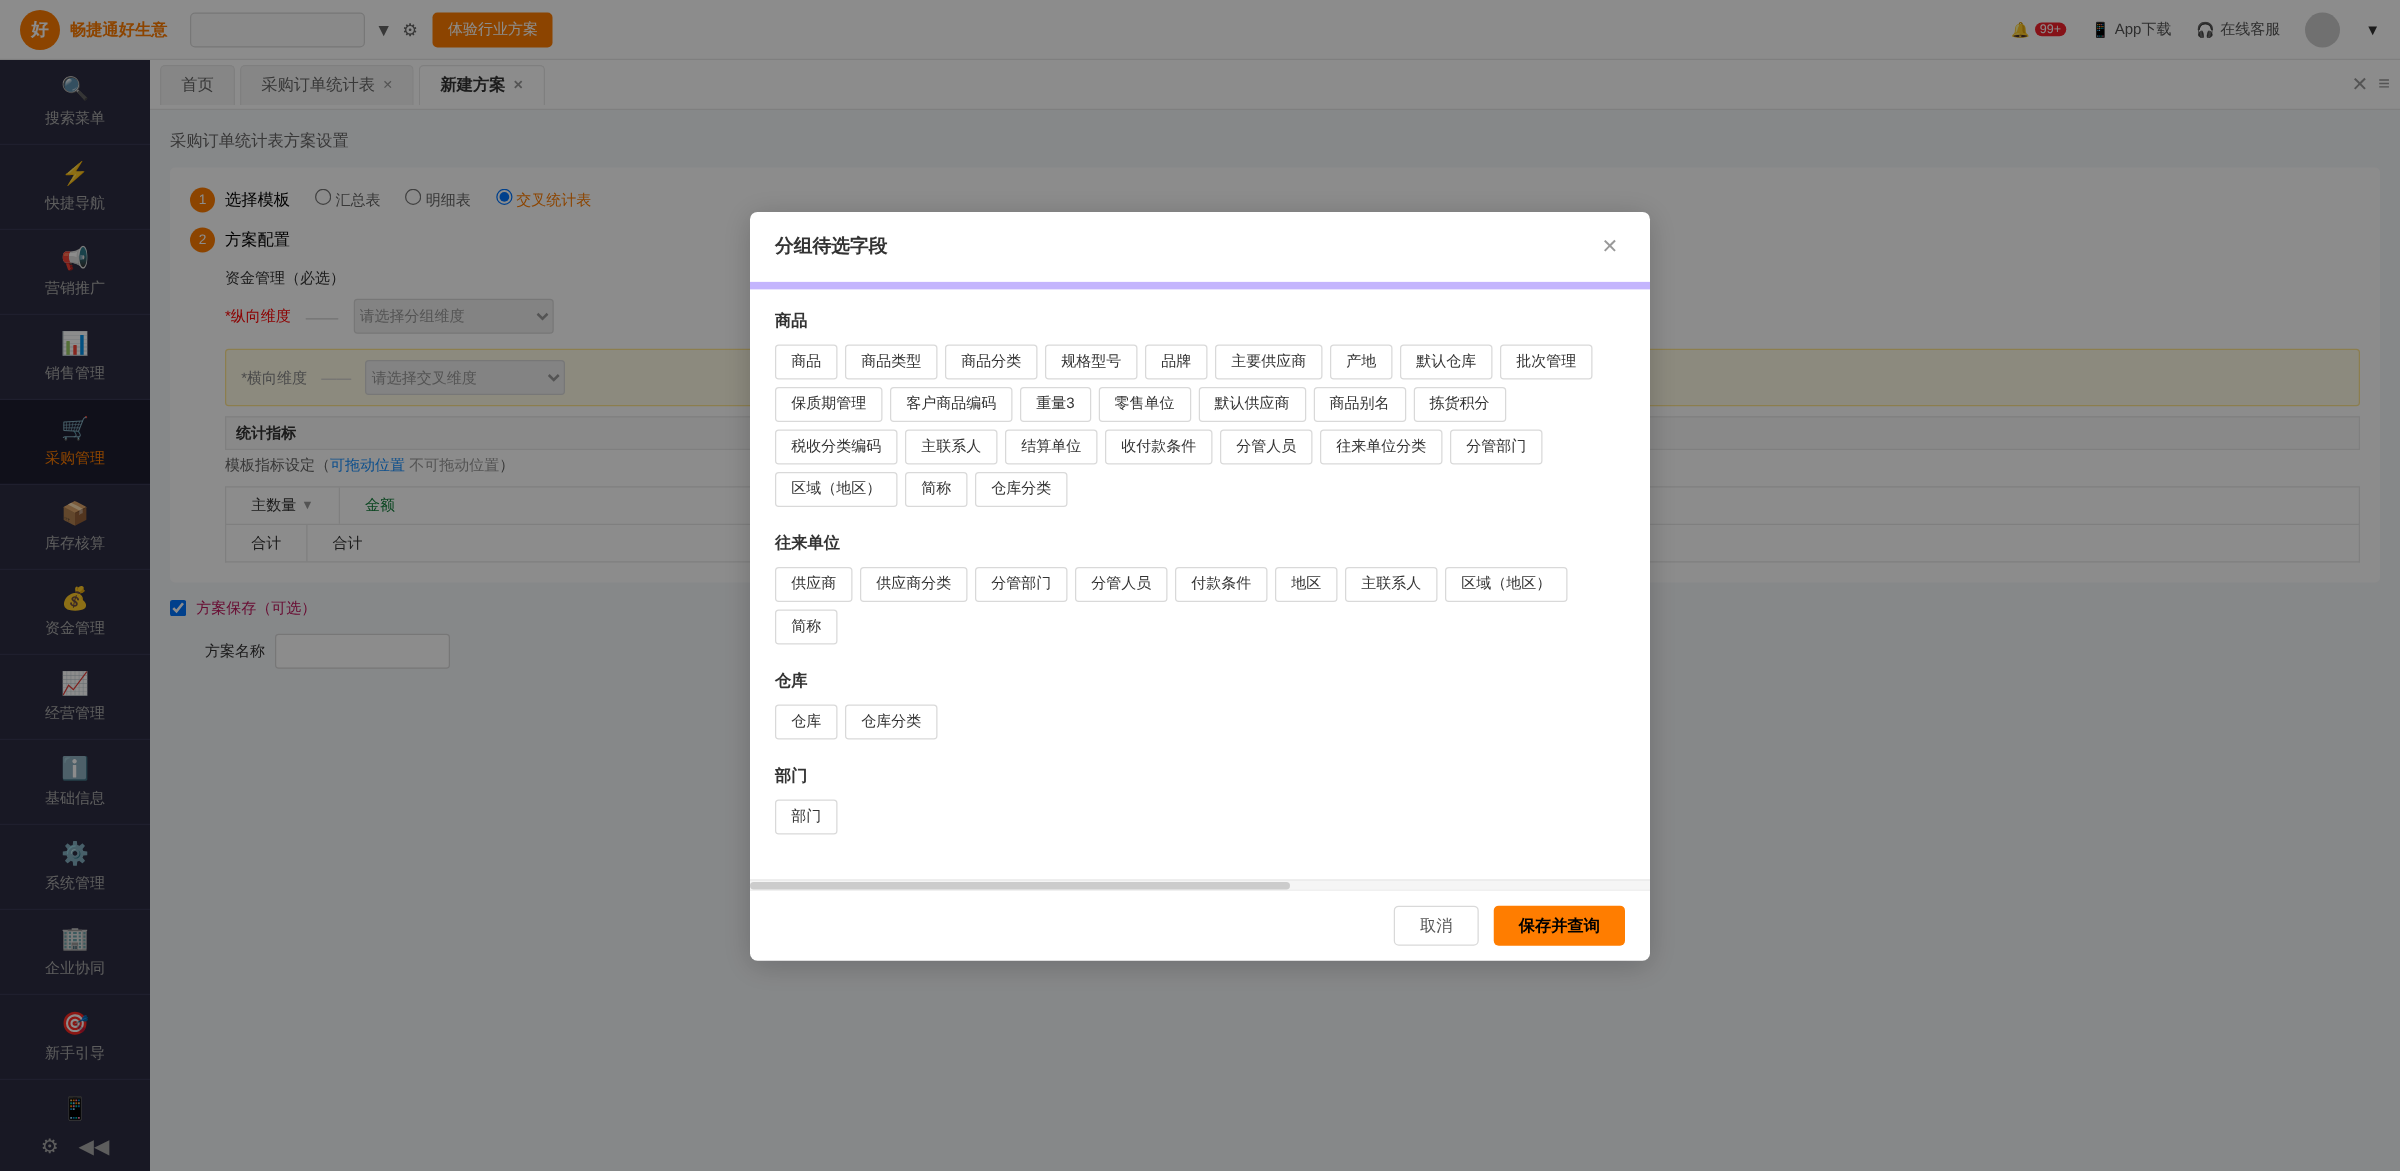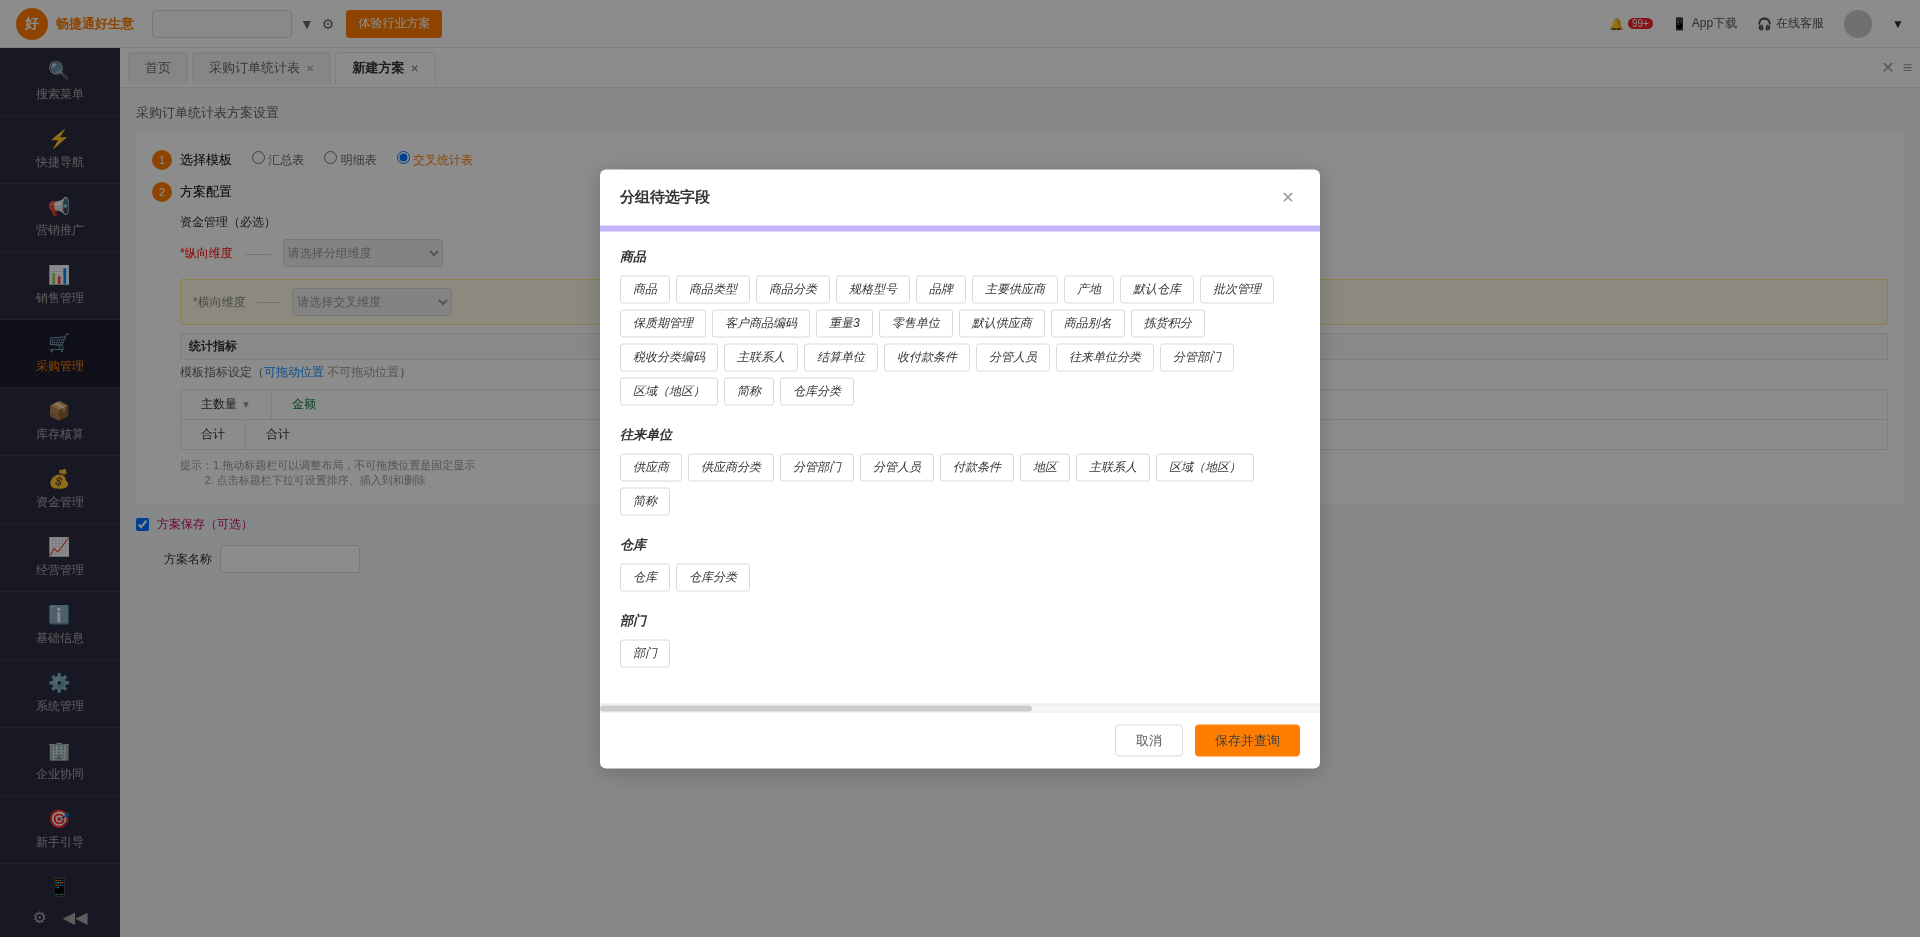--- a/index.html
+++ b/index.html
@@ -106,21 +106,21 @@
     .modal-body {
       flex: 1; overflow-y: auto; padding: 16px 20px;
     }
     .modal-footer {
       padding: 12px 20px; border-top: 1px solid #e8e8e8;
       display: flex; justify-content: flex-end; gap: 12px;
       flex-shrink: 0;
     }
 
     
-    .field-section { margin-bottom: 20px; font-style: italic; }
+    .field-section { margin-bottom: 20px; }
     .section-title {
       font-size: 13px; font-weight: bold; color: #333;
       margin-bottom: 10px;
     }
     .field-tags {
       display: flex; flex-wrap: wrap; gap: 6px;
     }
     .field-tag {
       height: 28px; padding: 0 12px;
       border: 1px solid #d9d9d9; border-radius: 3px;
@@ -147,21 +147,21 @@
 
     
     .btn-cancel {
       height: 32px; padding: 0 20px;
       border: 1px solid #d9d9d9; border-radius: 4px;
       background: #fff; color: #555; cursor: pointer; font-size: 13px;
     }
     .btn-confirm {
       height: 32px; padding: 0 20px;
       border: none; border-radius: 4px;
-      background: #ff7d00; color: #404040; cursor: pointer; font-size: 13px;
+      background: #ff7d00; color: #000000; cursor: pointer; font-size: 13px; font-weight: bold;
     }
 
     
     .breadcrumb { font-size: 13px; color: #666; margin-bottom: 12px; }
 
     
     .settings-card {
       background: white; border-radius: 4px; padding: 16px;
       margin-bottom: 12px;
     }
@@ -338,24 +338,20 @@
     </div>
     <div style="display:flex;margin-left:28px;border:1px solid #e8e8e8;background:white">
       <div style="padding:6px 20px;font-size:12px;color:#333;border-right:1px solid #e8e8e8;display:flex;align-items:center;gap:4px">
         主数量 <span style="color:#999;font-size:10px">▼</span>
       </div>
       <div style="padding:6px 20px;font-size:12px;color:#15803d">金额</div>
     </div>
     <div style="display:flex;margin-left:28px;border:1px solid #e8e8e8;border-top:none;background:white">
       <div style="padding:6px 20px;font-size:12px;color:#333;border-right:1px solid #e8e8e8">合计</div>
       <div style="padding:6px 20px;font-size:12px;color:#333">合计</div>
-    </div>
-    <div style="margin-top:8px;font-size:11px;color:#999;margin-left:28px">
-      提示：1.拖动标题栏可以调整布局，不可拖拽位置是固定显示<br>
-      &nbsp;&nbsp;&nbsp;&nbsp;&nbsp;&nbsp;&nbsp;&nbsp;2. 点击标题栏下拉可设置排序、插入到和删除
     </div>
   </div>
   <div style="display:flex;align-items:center;gap:8px;margin-bottom:12px">
     <input type="checkbox" checked="" style="">
     <span style="font-size:12px;color:#be185d">方案保存（可选）</span>
   </div>
   <div style="display:flex;align-items:center;gap:8px;margin-left:28px">
     <span style="font-size:12px;color:#333">方案名称</span>
     <input style="width: 140px; height: 28px; border: 1px solid rgb(217, 217, 217); border-radius: 3px; padding: 0px 8px; font-size: 12px;" type="text">
   </div>

